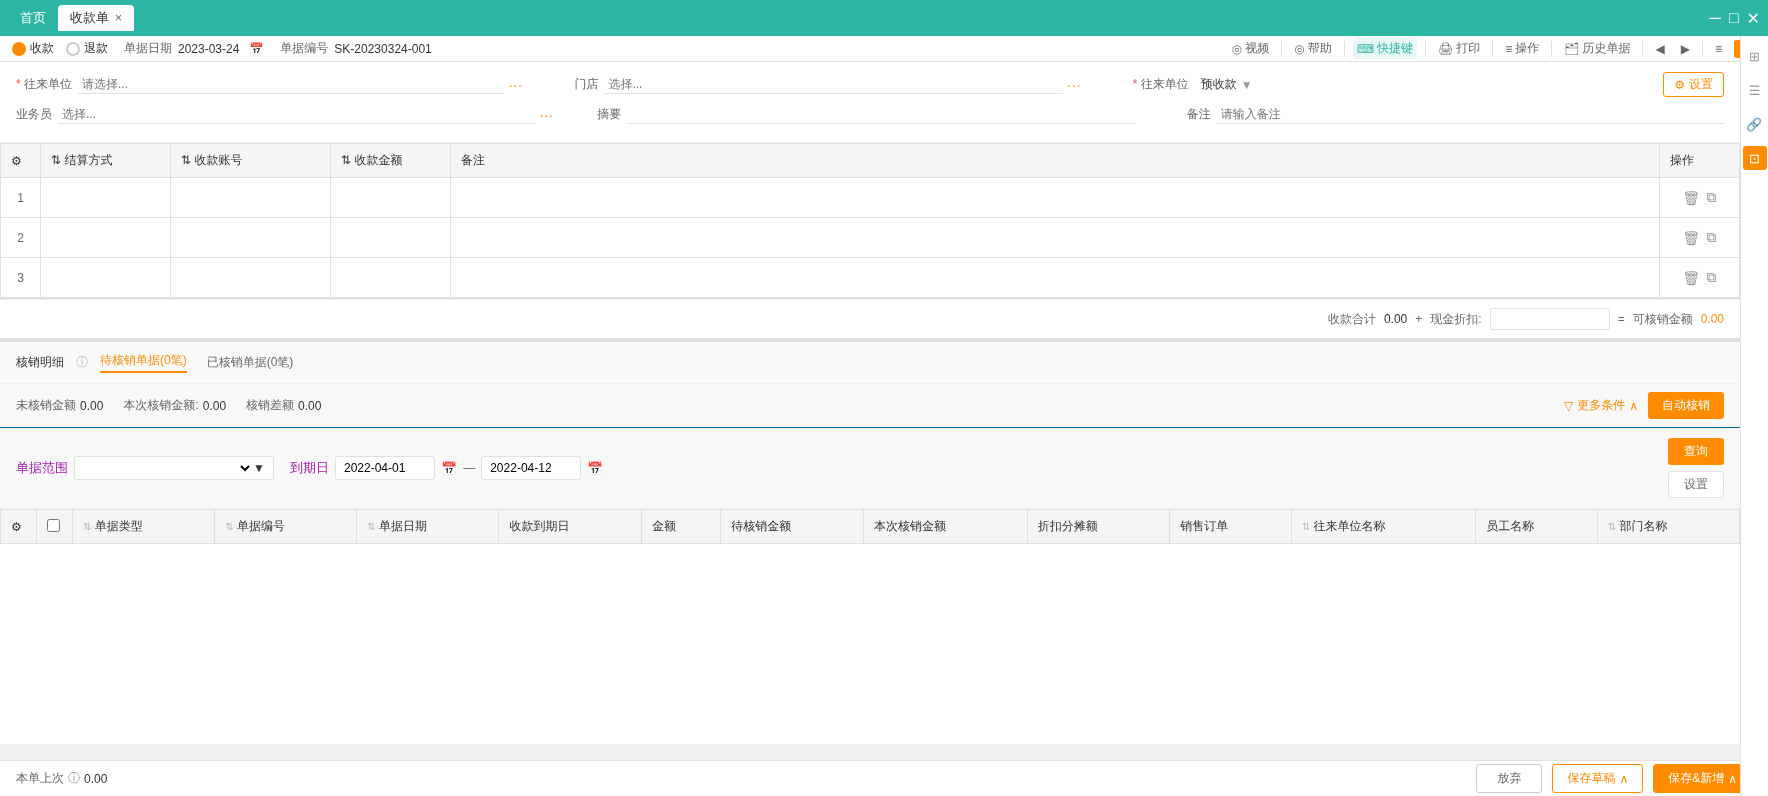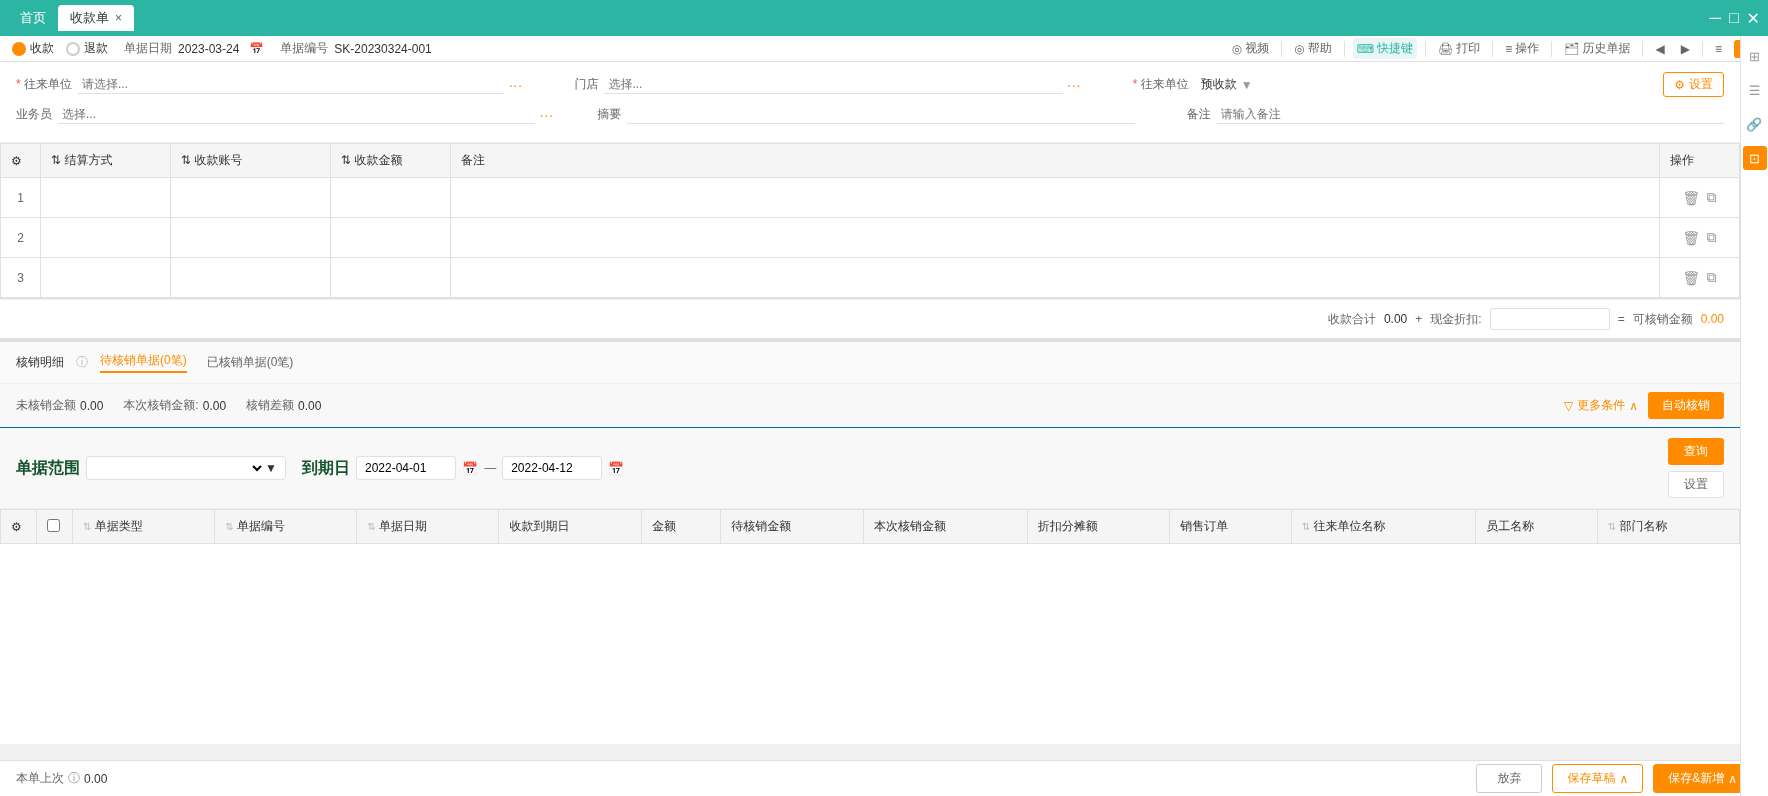--- a/index.html
+++ b/index.html
@@ -133,21 +133,21 @@
       border-radius: 3px; cursor: pointer; font-size: 12px;
     }
 
     
     .filter-row {
       display: flex; align-items: center; gap: 16px;
       padding: 10px 16px; border-bottom: 1px solid #f0f0f0;
       flex-wrap: wrap;
     }
     .filter-field { display: flex; align-items: center; gap: 6px; }
-    .filter-label { color: #14532d; font-size: 16px; white-space: nowrap; font-weight: bold; }
+    .filter-label { color: #a21caf; font-size: 13px; white-space: nowrap; }
     .filter-select-wrapper {
       display: flex; align-items: center; border: 1px solid #e0e0e0;
       border-radius: 3px; padding: 3px 8px; min-width: 200px; background: white;
     }
     .filter-select-wrapper select {
       border: none; outline: none; font-size: 12px; flex: 1; background: transparent;
     }
     .filter-date { display: flex; align-items: center; gap: 6px; }
     .date-input {
       border: 1px solid #e0e0e0; padding: 4px 8px; font-size: 12px;

